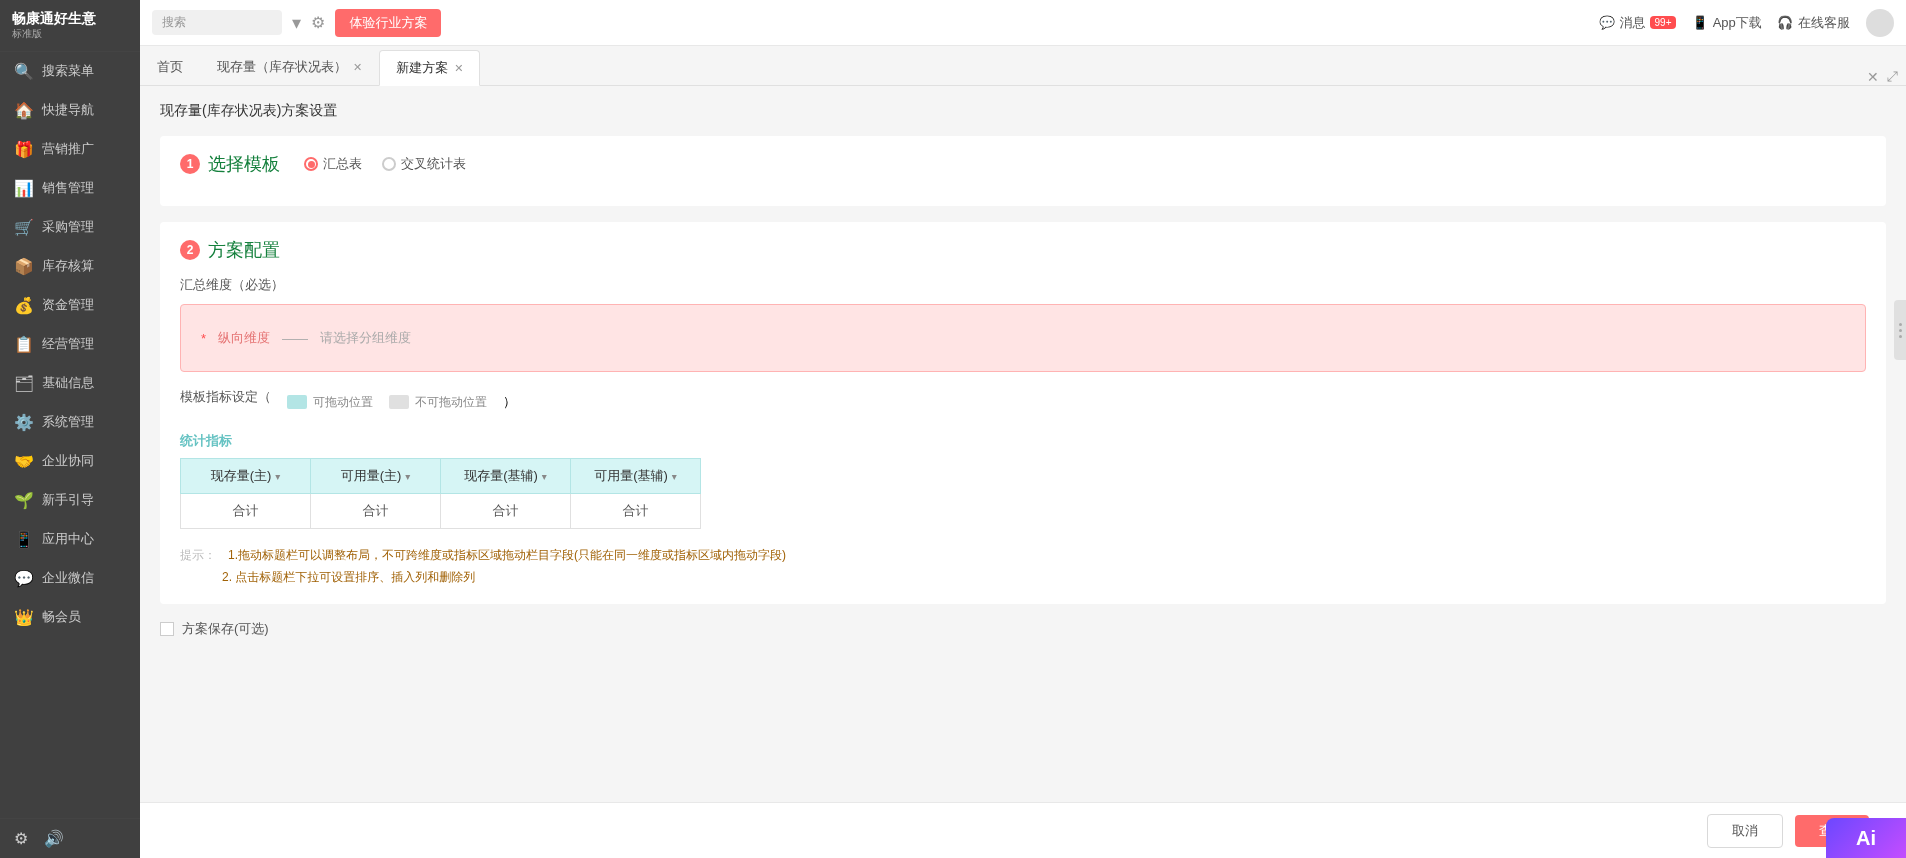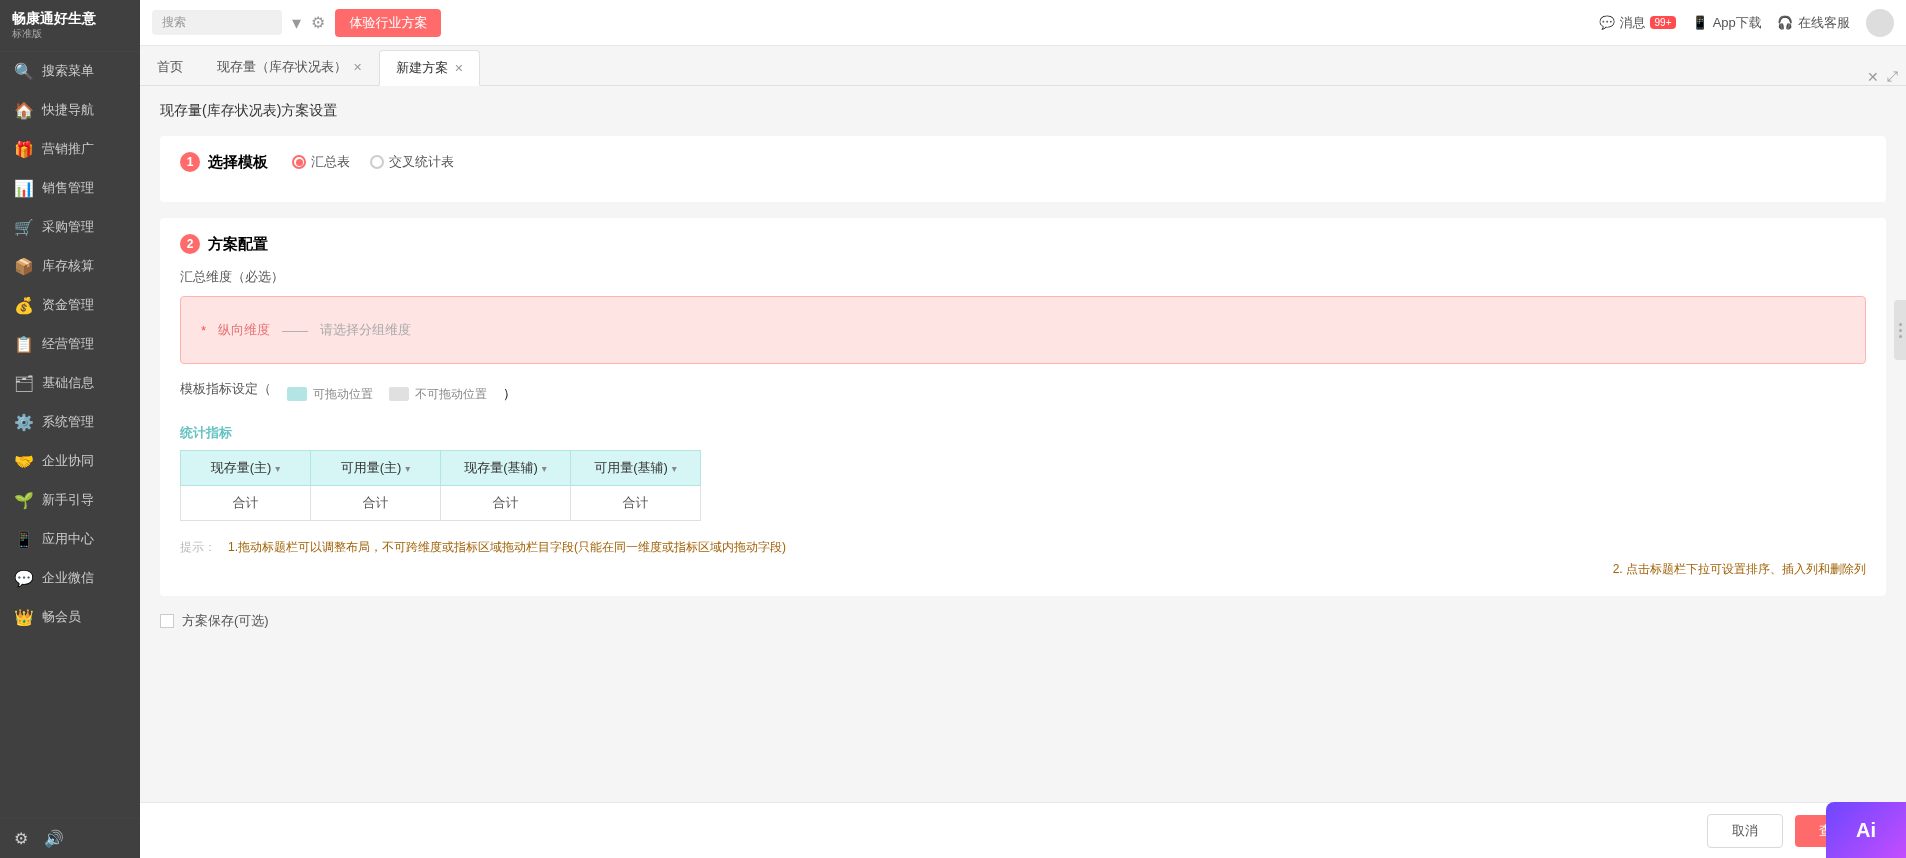--- a/index.html
+++ b/index.html
@@ -178,21 +178,21 @@
       border-radius: 50%;
       width: 20px;
       height: 20px;
       display: flex;
       align-items: center;
       justify-content: center;
       font-size: 12px;
       font-weight: bold;
       flex-shrink: 0;
     }
-    .section-title { font-size: 15px; color: #000000; font-weight: 700; }
+    .section-title { font-size: 18px; color: #15803d; font-weight: 400; }
 
     .radio-group { display: flex; align-items: center; gap: 20px; }
     .radio-item { display: flex; align-items: center; gap: 5px; cursor: pointer; font-size: 13px; color: #555; }
     .radio-dot {
       width: 14px; height: 14px;
       border-radius: 50%;
       border: 2px solid #ccc;
       display: flex; align-items: center; justify-content: center;
     }
     .radio-dot.checked { border-color: #ff6b6b; }
@@ -325,21 +325,21 @@
     
     .ai-badge {
       position: fixed;
       bottom: 0;
       right: 0;
       background: linear-gradient(135deg, #6c47ff, #c44dff);
       color: #fff;
       font-size: 20px;
       font-weight: bold;
       width: 80px;
-      height: 56px;
+      height: 40px;
       display: flex;
       align-items: center;
       justify-content: center;
       border-radius: 8px 0 0 0;
     }
 
     
     .right-handle {
       position: absolute;
       right: 0;
@@ -561,21 +561,21 @@
             <td>合计</td>
             <td>合计</td>
             <td>合计</td>
             <td>合计</td>
           </tr>
         </tbody>
       </table>
 
       <div class="tips">
         <div>提示：　<span>1.拖动标题栏可以调整布局，不可跨维度或指标区域拖动栏目字段(只能在同一维度或指标区域内拖动字段)</span></div>
-        <div style="padding-left:42px;text-align:right;"><span>2. 点击标题栏下拉可设置排序、插入列和删除列</span></div>
+        <div style="padding-left:42px;"><span>2. 点击标题栏下拉可设置排序、插入列和删除列</span></div>
       </div>
     </div>
 
     <div class="save-row">
       <div class="checkbox"></div>
       <span class="save-label">方案保存(可选)</span>
     </div>
   </div>
 
   <div class="footer">

